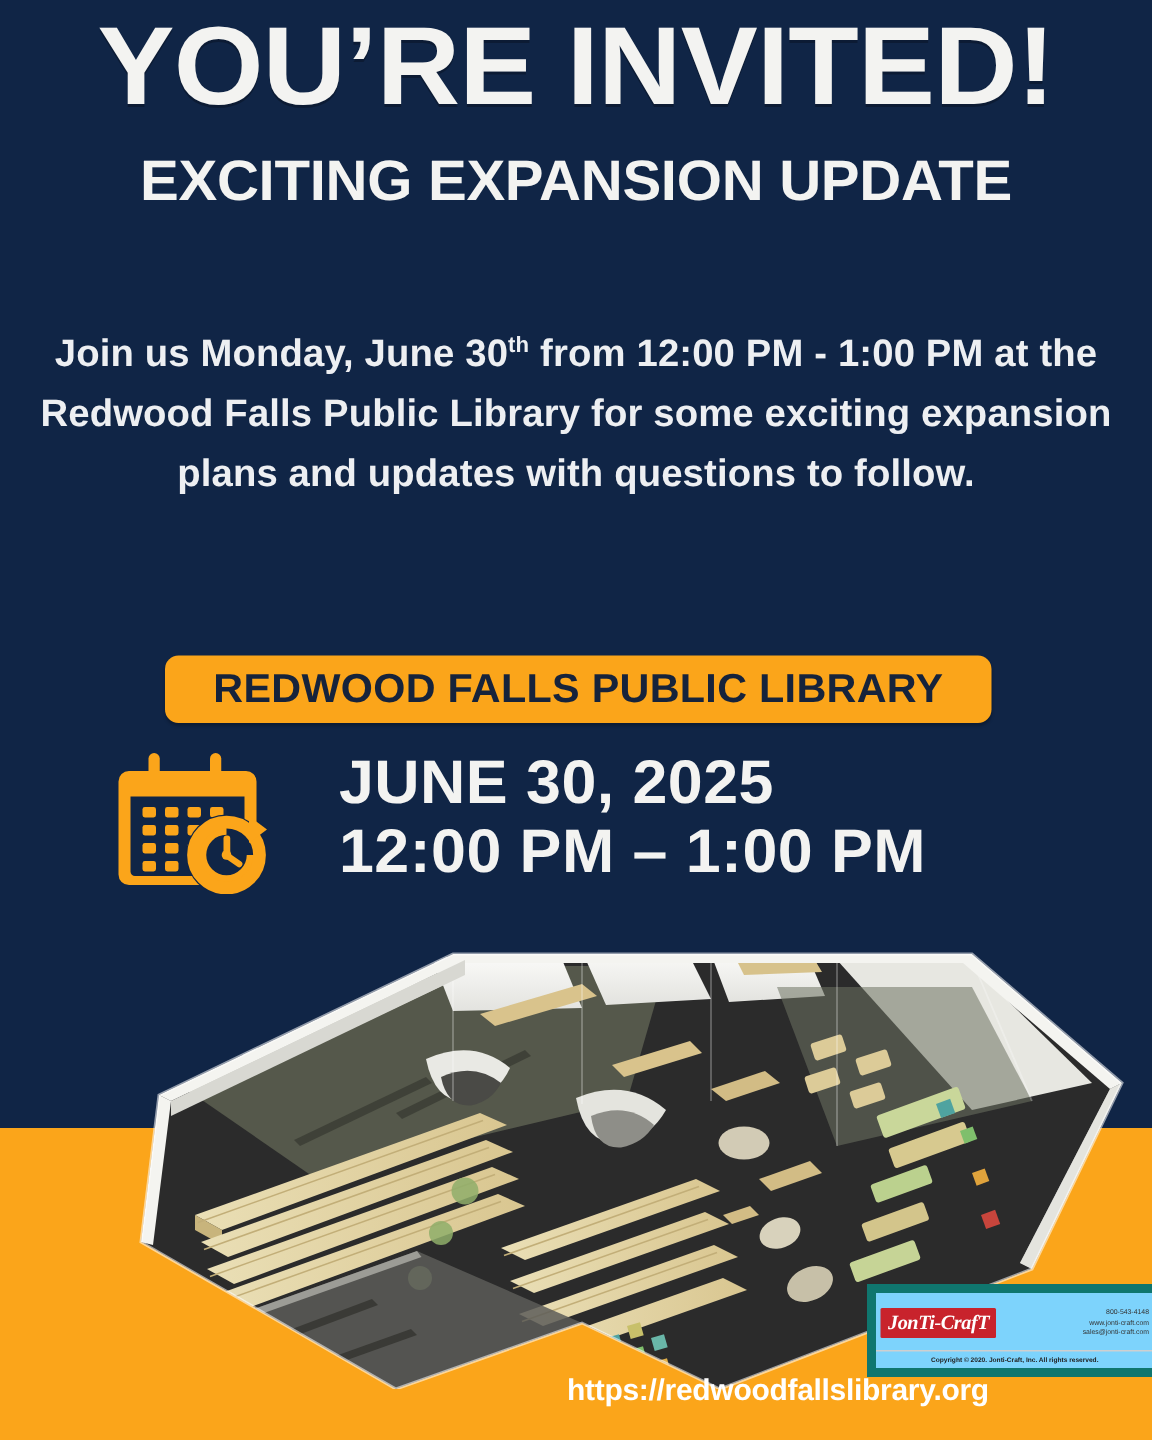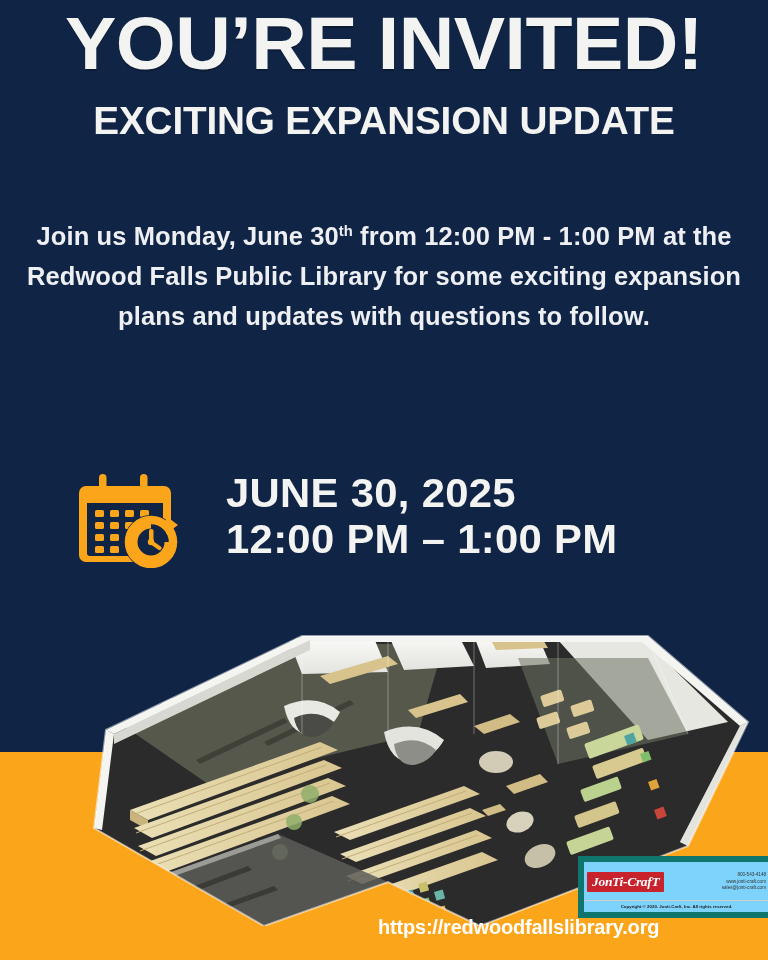--- a/index.html
+++ b/index.html
@@ -43,21 +43,21 @@
     background:#FBA51A;border-radius:9px;
     display:flex;align-items:center;justify-content:center;
     box-shadow:0 2px 2px rgba(0,0,0,.25);
   }
   .banner-text{
     font-size:27px;font-weight:900;color:#16233B;letter-spacing:.2px;
     transform:scaleX(1.02);white-space:nowrap;
   }
 
   
-  .daterow{position:absolute;left:78px;top:470px;width:600px;height:100px;}
+  .daterow{position:absolute;left:78px;top:498px;width:600px;height:100px;}
   .cal-icon{position:absolute;left:0;top:2px;width:104px;height:96px;}
   .date-lines{
     position:absolute;left:148px;top:0px;
     font-size:41px;line-height:46px;font-weight:900;color:#F3F3F1;
     letter-spacing:.3px;transform:scaleX(1.02);transform-origin:left center;
   }
 
   
   .render{
     position:absolute;left:88px;top:614px;width:664px;height:312px;
@@ -102,20 +102,23 @@
 <div class="poster">
 
   <div class="band-navy"></div>
   <div class="band-orange"></div>
 
   <div class="headline">YOU’RE INVITED!</div>
   <div class="subhead">EXCITING EXPANSION UPDATE</div>
 
   <div class="para"><span>Join us Monday, June 30</span><sup>th</sup><span> from 12:00 PM - 1:00 PM at the Redwood Falls Public Library for some exciting expansion plans and updates with questions to follow.</span></div>
 
+  <div class="banner">
+    <span class="banner-text">REDWOOD FALLS PUBLIC LIBRARY</span>
+  </div>
 
   <div class="daterow">
     <div class="cal-icon">
       <svg viewBox="0 0 104 96" width="104" height="96" aria-hidden="true">
         <g fill="#FBA51A">
 
           <rect x="21" y="2" width="7.5" height="20" rx="3.7"></rect>
           <rect x="62" y="2" width="7.5" height="20" rx="3.7"></rect>
 
           <path d="M8 14 h78 a7 7 0 0 1 7 7 v62 a7 7 0 0 1 -7 7 h-78 a7 7 0 0 1 -7 -7 v-62 a7 7 0 0 1 7 -7 z

